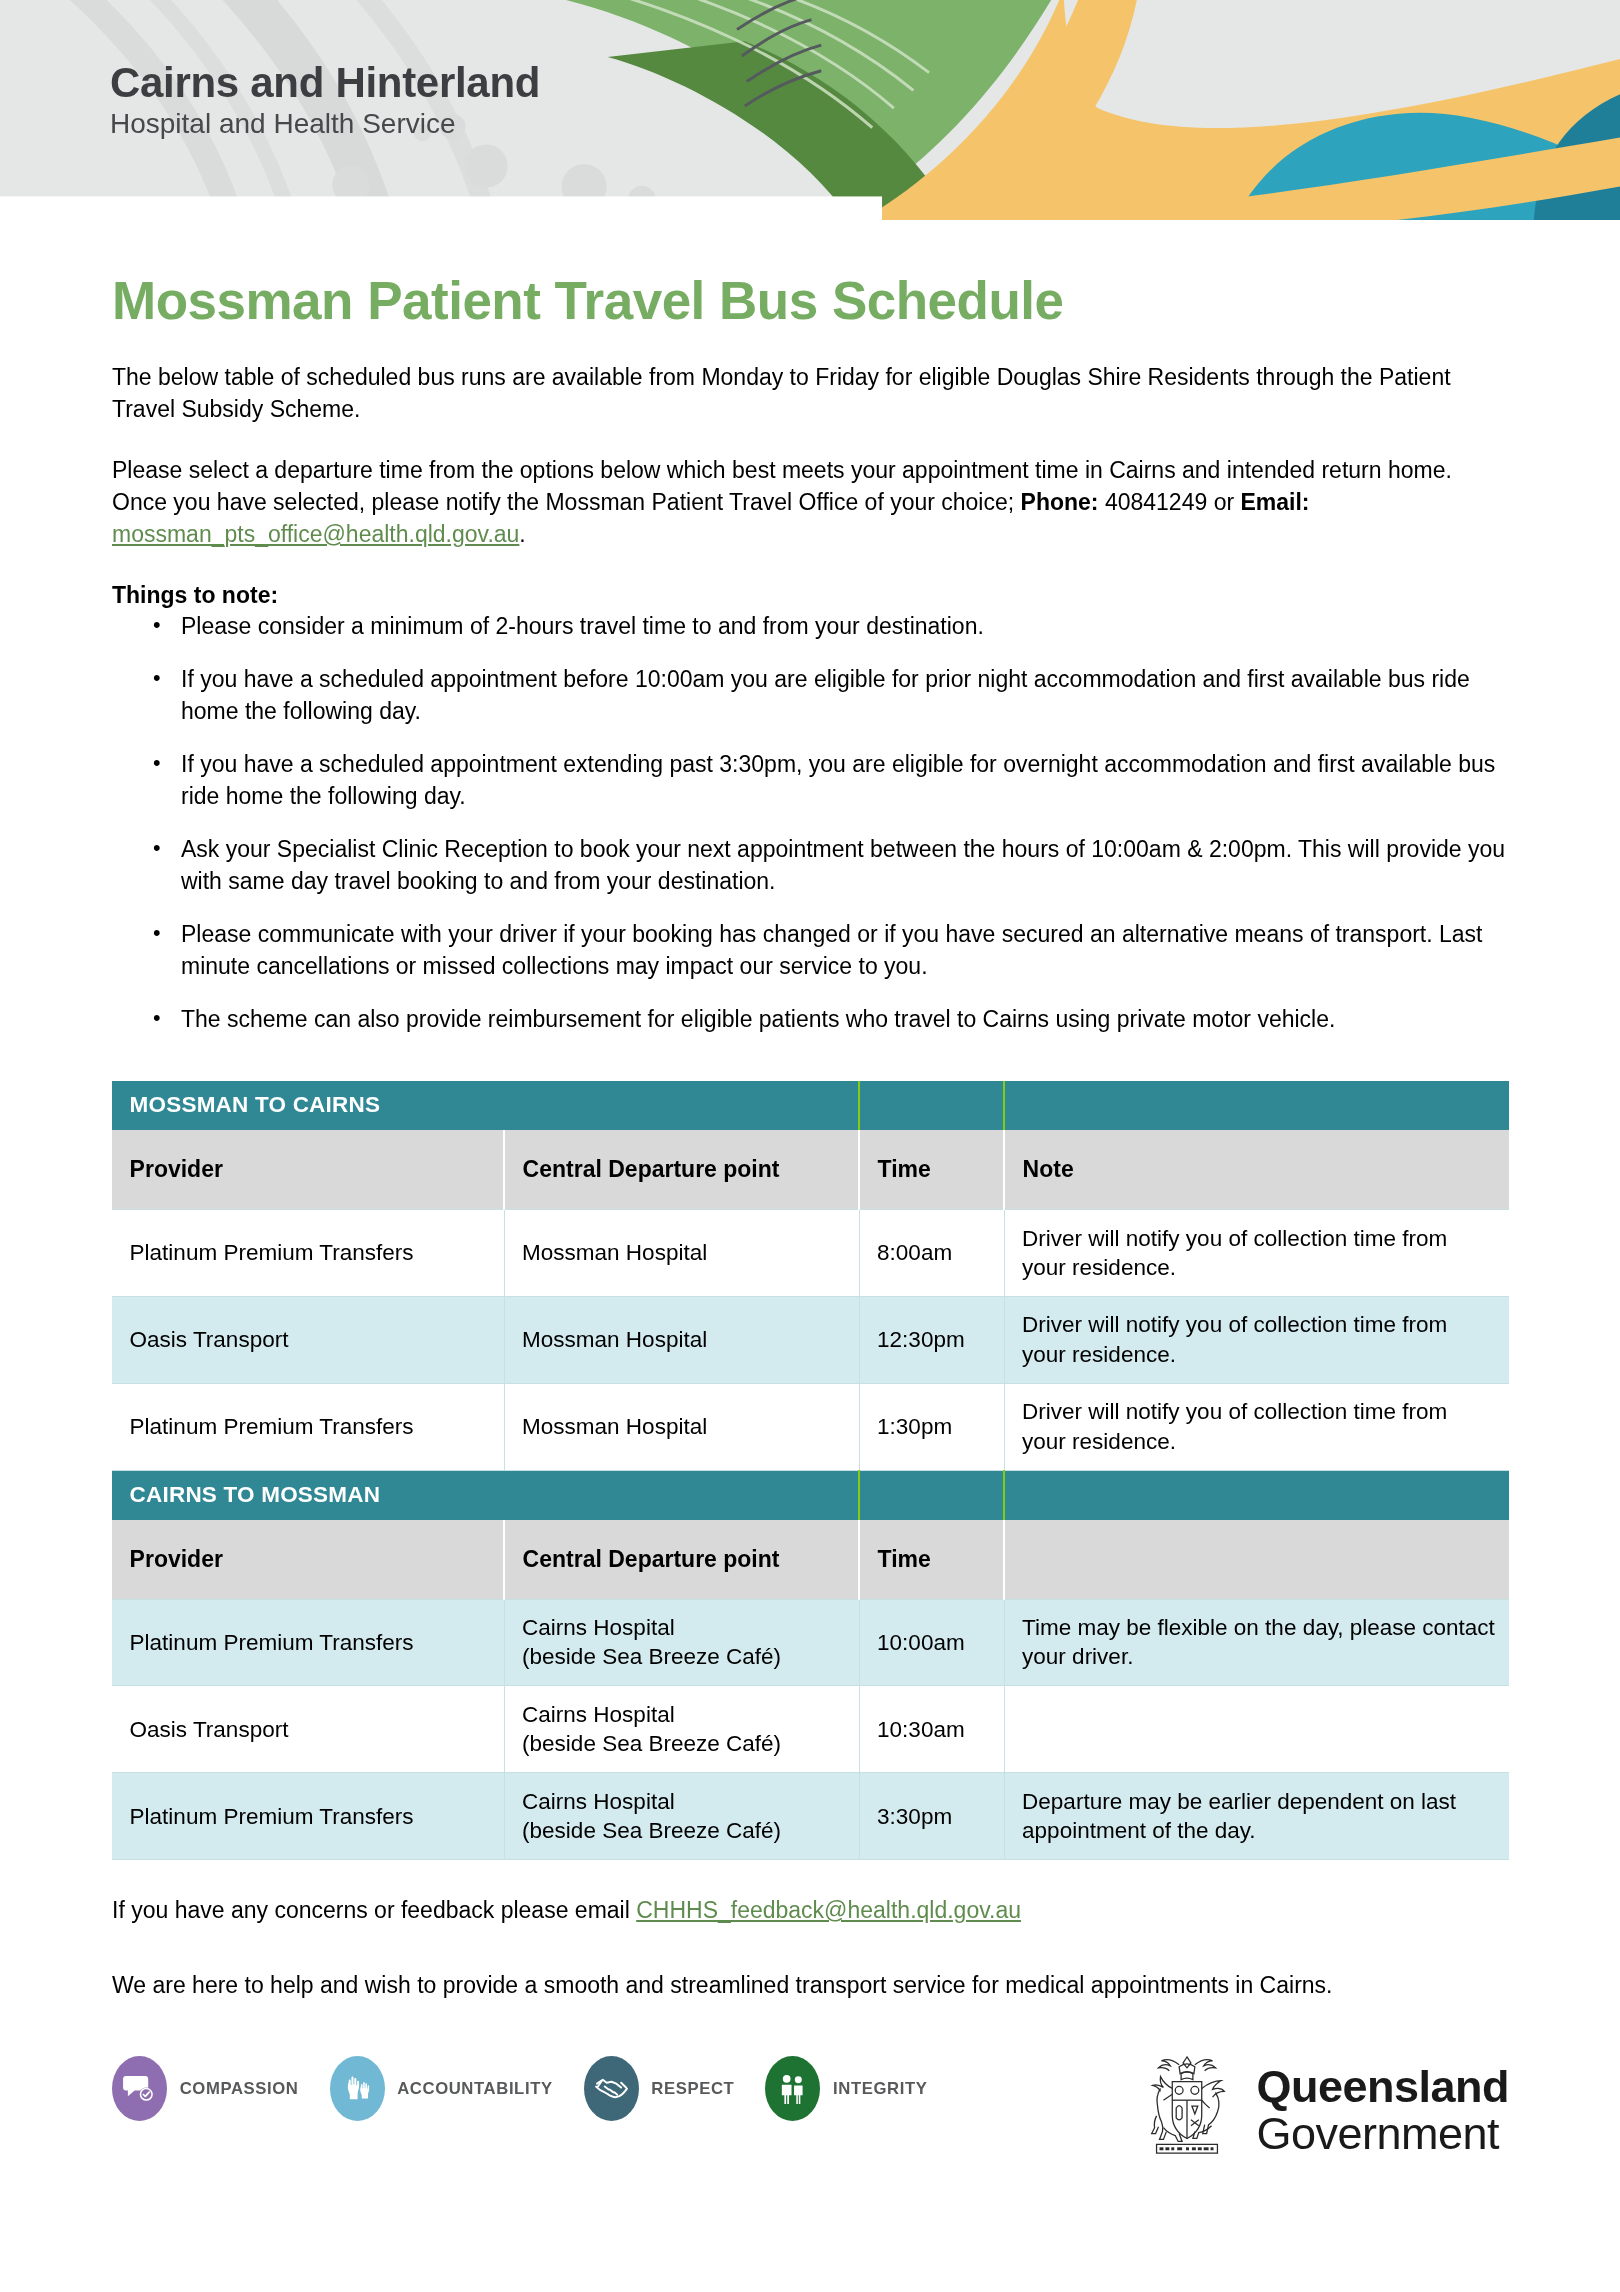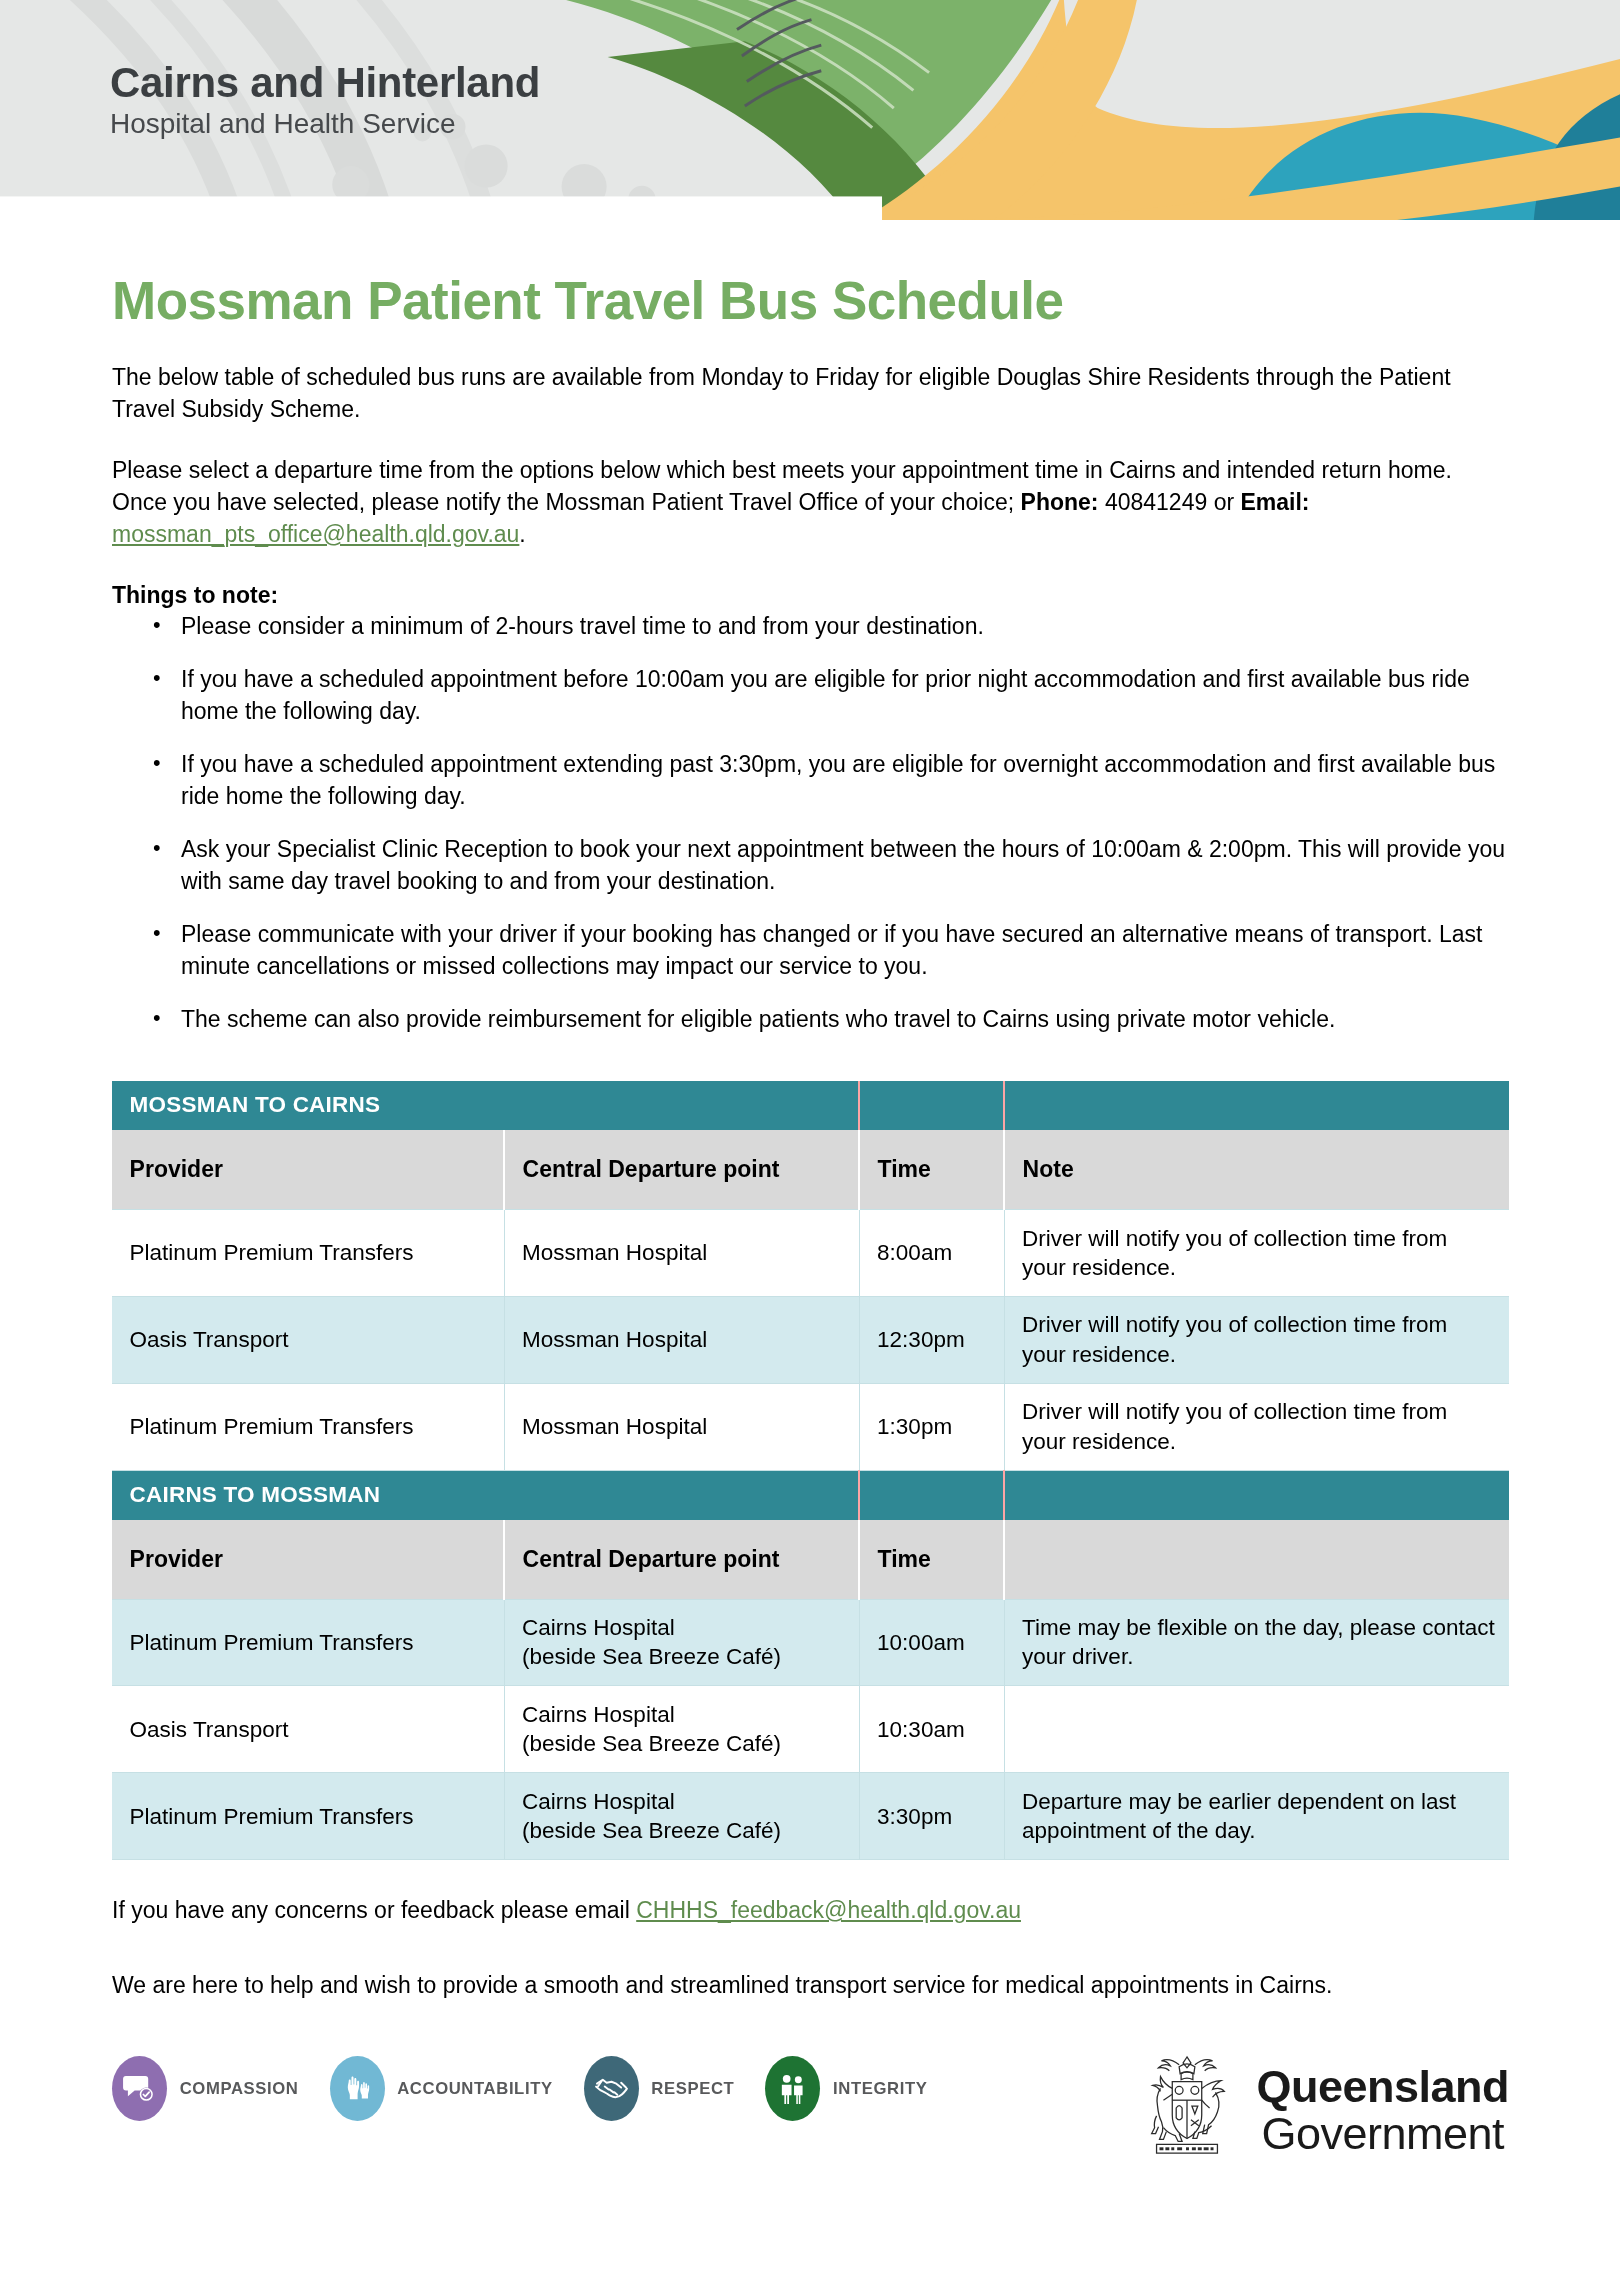--- a/index.html
+++ b/index.html
@@ -129,21 +129,21 @@
   .col-time      { width: 145px; }
   .col-note      { width: 505px; }
 
   tr.section-row td {
     background: #2f8894;
     color: #ffffff;
     font-size: 22.5px;
     font-weight: bold;
     height: 49px;
     padding: 0 0 0 17.6px;
-    border-right: 2px solid #fca5a5;
+    border-right: 2px solid #84cc16;
     letter-spacing: 0.2px;
   }
   tr.section-row td:last-child { border-right: none; }
 
   tr.colhead-row td {
     background: #d9d9d9;
     color: #000000;
     font-size: 23px;
     font-weight: bold;
     height: 79px;
@@ -232,21 +232,20 @@
     font-weight: bold;
     color: #1a1a1a;
     letter-spacing: -0.5px;
   }
   .qg-line2 {
     font-size: 45px;
     font-weight: normal;
     color: #1a1a1a;
     letter-spacing: -0.5px;
     margin-top: 2px;
-    text-align: center;
   }
 </style>
 </head>
 <body>
 
 <div class="banner">
   <svg class="banner-svg" viewBox="0 0 1653 224" preserveAspectRatio="none">
     <defs>
       <clipPath id="bannerClip">
           <rect x="0" y="0" width="1653" height="224"></rect>

